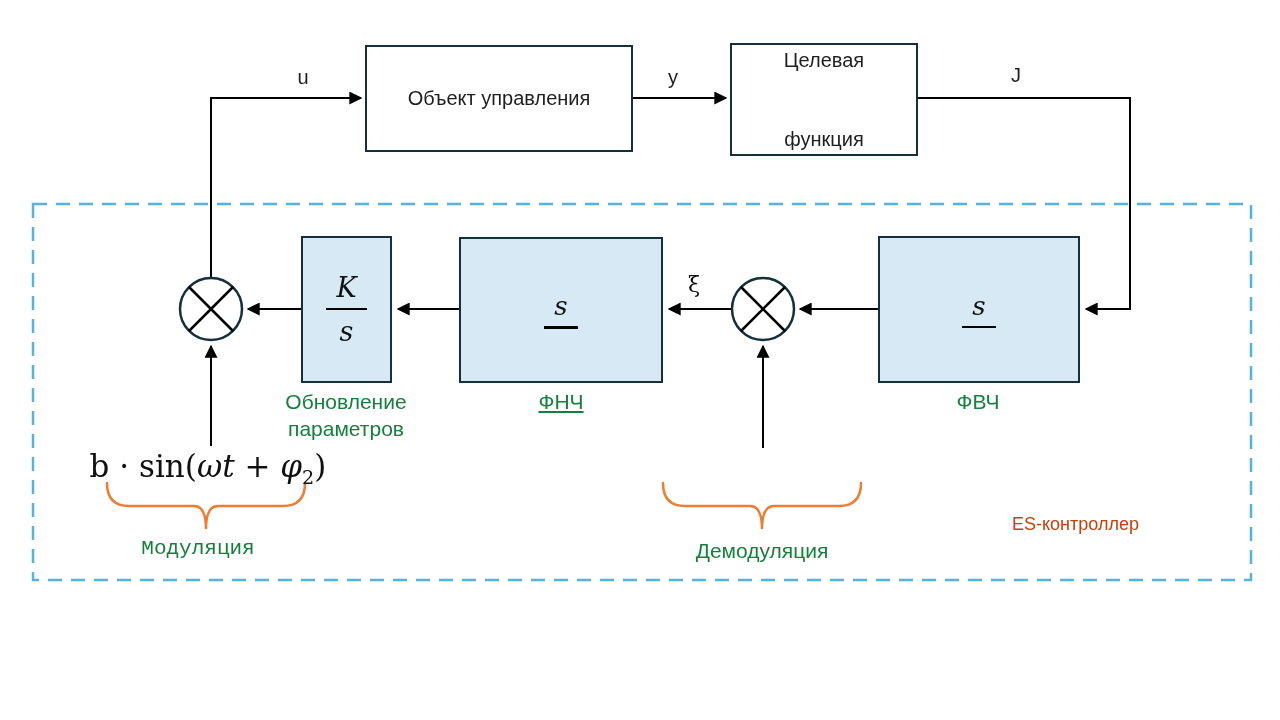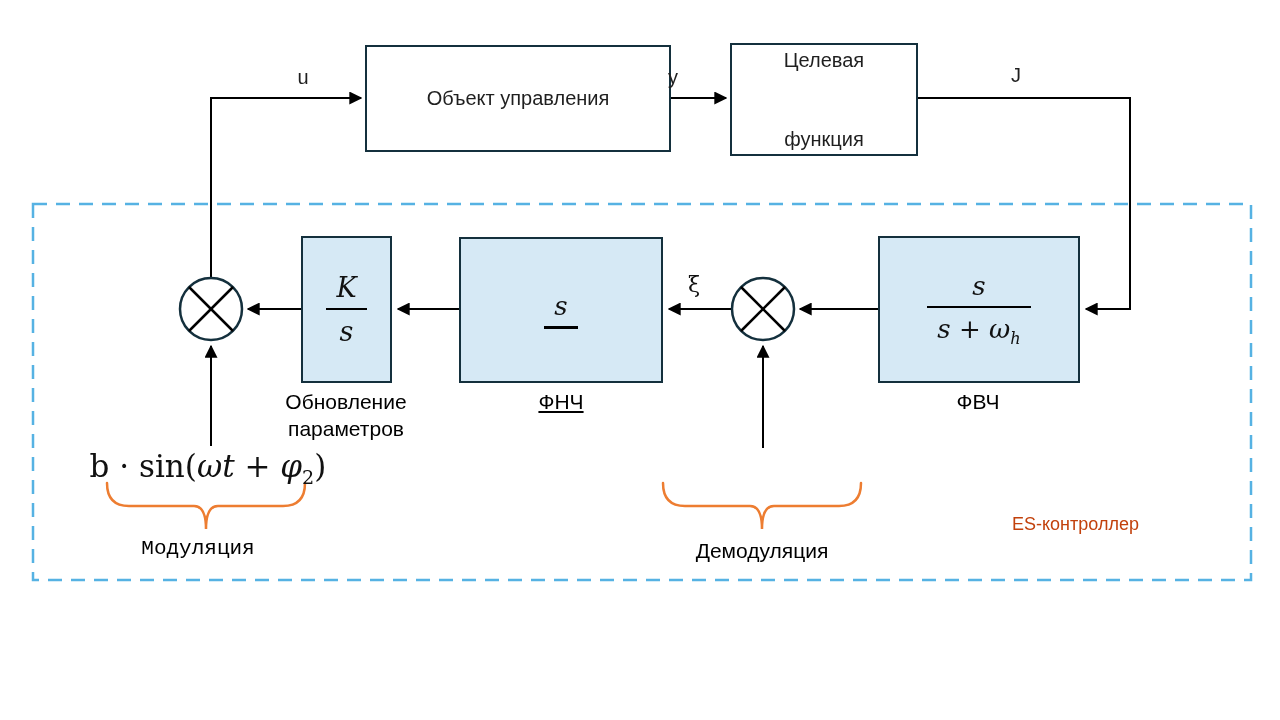--- a/index.html
+++ b/index.html
@@ -21,21 +21,21 @@
         font-family:"DejaVu Serif",serif;color:#111;}
   .frac .num{padding:0 10px 5px;}
   .frac .rule{align-self:stretch;height:2.5px;background:#000;}
   .frac .den{padding:6px 10px 0;white-space:nowrap;}
   .it{font-style:italic;}
   .sub{font-size:0.62em;vertical-align:-0.35em;}
   .lbl{position:absolute;white-space:nowrap;}
   .center{transform:translateX(-50%);}
   .sig{font-size:20px;color:#1f1f1f;}
   .formula{font-family:"DejaVu Serif",serif;font-size:31px;color:#111;}
-  .orange{color:#000000;font-size:21px;}
+  .orange{color:#15803d;font-size:21px;}
   .esblue{color:#c2410c;font-size:18px;}
   .two-line{text-align:center;line-height:27px;}
   .obj-text{display:flex;flex-direction:column;justify-content:center;
             line-height:30px;font-size:20px;}
 </style>
 </head>
 <body>
 
 <div id="stage">
 
@@ -76,21 +76,21 @@
       <circle cx="763" cy="309" r="31" fill="#fff" stroke="#14303d" stroke-width="2.5"></circle>
       <line x1="741" y1="287" x2="785" y2="331" stroke="#000" stroke-width="2.5"></line>
       <line x1="741" y1="331" x2="785" y2="287" stroke="#000" stroke-width="2.5"></line>
     </g>
 
     <path d="M 107 483 Q 107 506 129 506 L 194 506 Q 206 506 206 529 Q 206 506 218 506 L 283 506 Q 305 506 305 483" fill="none" stroke="#ed7d31" stroke-width="2.5" stroke-linecap="round"></path>
 
     <path d="M 663 483 Q 663 506 685 506 L 750 506 Q 762 506 762 529 Q 762 506 774 506 L 839 506 Q 861 506 861 483" fill="none" stroke="#ed7d31" stroke-width="2.5" stroke-linecap="round"></path>
   </svg>
 
-  <div class="box" style="left:365px;top:45px;width:306px;height:107px;">
+  <div class="box" style="left:365px;top:45px;width:268px;height:107px;">
     <span>Объект управления</span>
   </div>
 
   <div class="box obj-text" style="left:730px;top:43px;width:188px;height:113px;justify-content:space-between;">
     <span>Целевая</span>
     <span>функция</span>
   </div>
 
   <div class="block" style="left:301px;top:236px;width:91px;height:147px;">
     <span class="frac" style="font-size:27px;">
@@ -104,21 +104,20 @@
     <span class="frac" style="font-size:26px;">
       <span class="num it">s</span>
       <span class="rule"></span>
     </span>
   </div>
 
   <div class="block" style="left:878px;top:236px;width:202px;height:147px;">
     <span class="frac" style="font-size:26px;">
       <span class="num it">s</span>
       <span class="rule"></span>
-      <span class="den"><span class="it">s</span><span> + </span><span class="it">ω</span><span class="sub it">h</span></span>
     </span>
   </div>
 
   <div class="lbl sig center" style="left:303px;top:66px;">u</div>
   <div class="lbl sig center" style="left:673px;top:66px;">y</div>
   <div class="lbl sig center" style="left:1016px;top:64px;">J</div>
   <div class="lbl formula center" style="left:694px;top:272px;font-size:22px;">ξ</div>
 
   <div class="lbl formula center" style="left:208px;top:448px;"><span>b · sin(</span><span class="it">ωt</span><span> + </span><span class="it">φ</span><span class="sub">2</span><span>)</span></div>
 

